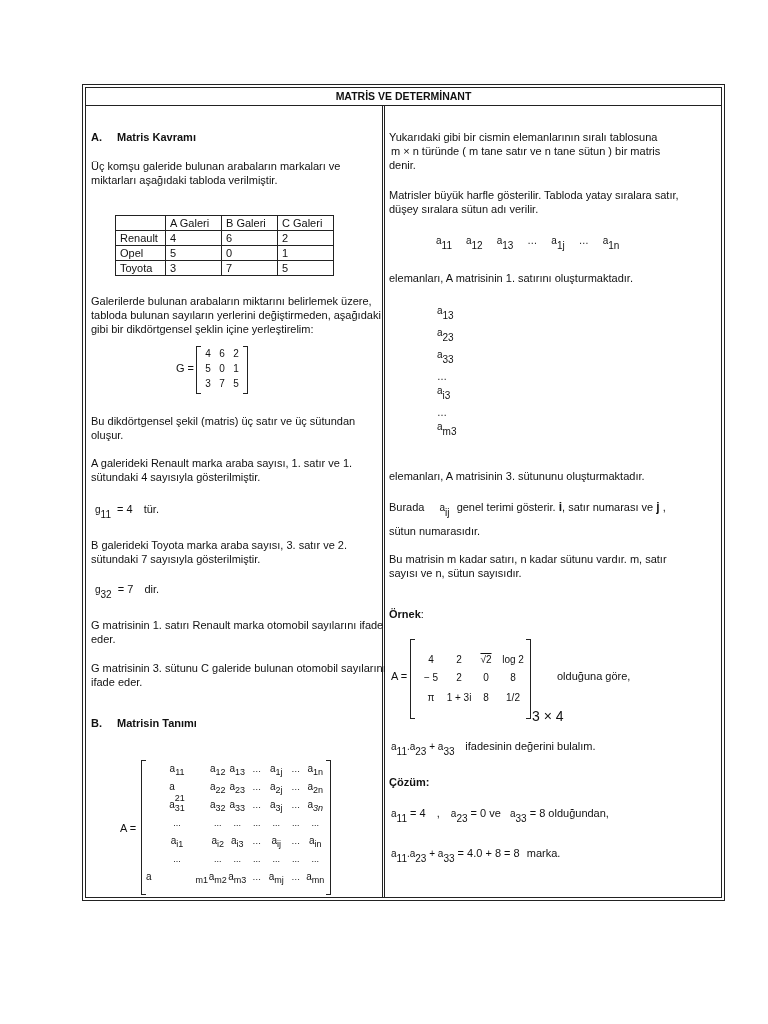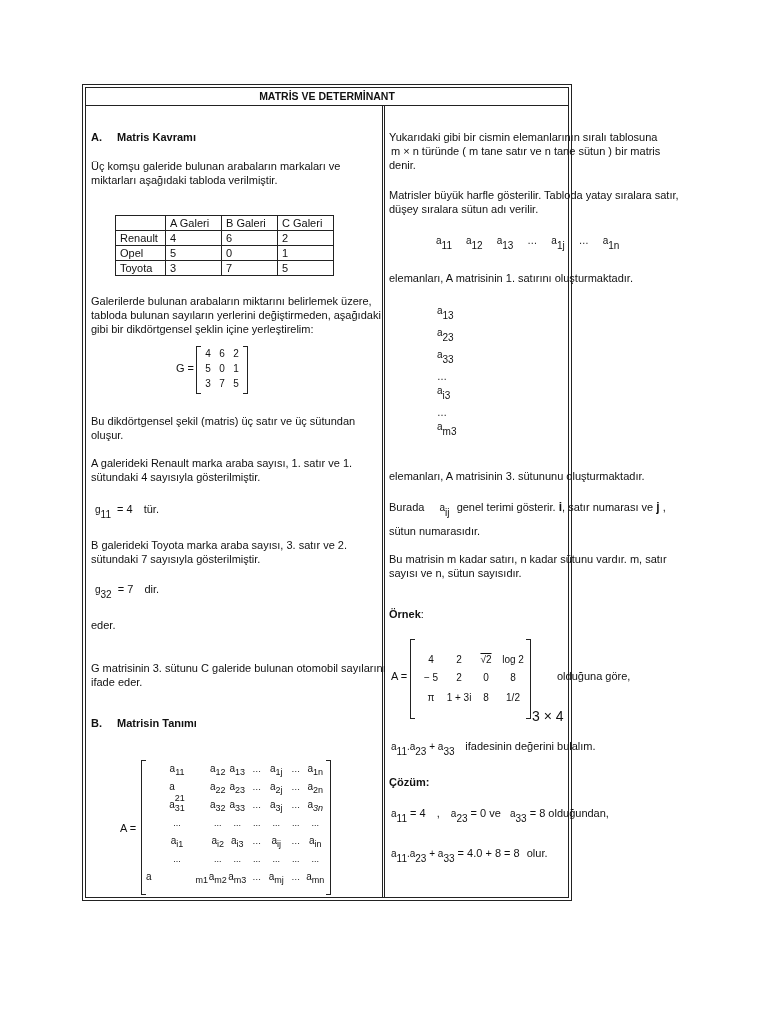--- a/index.html
+++ b/index.html
@@ -1,18 +1,18 @@
 <!DOCTYPE html>
 <html><head>
 <meta charset="utf-8">
 <style>
   * { box-sizing: border-box; margin: 0; padding: 0; }
   html, body { width: 768px; height: 1024px; background: #ffffff; overflow: hidden; }
   body { font-family: "Liberation Sans", sans-serif; font-size: 11px; color: #111; position: relative; }
-  .frame { position: absolute; left: 82px; top: 84px; width: 490px; height: 817px; border: 1px solid #222; }
+  .frame { position: absolute; left: 82px; top: 84px; width: 643px; height: 817px; border: 1px solid #222; }
   .frame-inner { position: absolute; left: 2px; top: 2px; right: 2px; bottom: 2px; border: 1px solid #222; }
   .title-bar { position: absolute; left: 0; top: 0; right: 0; height: 18px; border-bottom: 1px solid #222; text-align: center; font-weight: bold; font-size: 10.5px; line-height: 17px; }
   .divider { position: absolute; left: 296px; top: 18px; bottom: 0; width: 3px; border-left: 1px solid #222; border-right: 1px solid #222; }
   .abs { position: absolute; }
   .p { position: absolute; line-height: 14px; font-size: 11px; }
   .bold { font-weight: bold; }
   table.galeri { position: absolute; border-collapse: collapse; font-size: 11px; }
   table.galeri td { border: 1px solid #222; padding: 0 4px; height: 15px; line-height: 14px; width: 56px; }
   table.galeri td:first-child { width: 50px; }
   .matrix { position: absolute; }
@@ -115,20 +115,21 @@
   <div>sütundaki 7 sayısıyla gösterilmiştir.</div>
 </div>
 
 <div class="abs" style="left:95px;top:583px;font-size:11px;white-space:nowrap;">
   <span style="font-size:10px;">g</span><span class="sub">32</span>
   <span style="margin-left:3px;">= 7</span>
   <span style="margin-left:8px;">dir.</span>
 </div>
 
 <div class="p" style="left:91px;top:618px;">
+  <div>G matrisinin 1. satırı Renault marka otomobil sayılarını ifade</div>
   <div>eder.</div>
 </div>
 
 <div class="p" style="left:91px;top:661px;">
   <div>G matrisinin 3. sütunu C galeride bulunan otomobil sayılarını</div>
   <div>ifade eder.</div>
 </div>
 
 <div class="p bold" style="left:91px;top:716px;">
   <span>B.</span>
@@ -278,14 +279,14 @@
   <span style="margin-left:8px;">,</span>
   <span style="margin-left:8px;font-size:10px;">a<span class="sub">23</span></span> <span>= 0</span>
   <span style="margin-left:0;">ve</span>
   <span style="margin-left:6px;font-size:10px;">a<span class="sub">33</span></span> <span>= 8</span>
   <span>olduğundan,</span>
 </div>
 
 <div class="abs" style="left:391px;top:847px;font-size:11px;white-space:nowrap;">
   <span style="font-size:10px;">a<span class="sub">11</span>.a<span class="sub">23</span> + a<span class="sub">33</span></span>
   <span>= 4.0 + 8 = 8</span>
-  <span style="margin-left:4px;">olur.</span>
+  <span style="margin-left:4px;">marka.</span>
 </div>
 
 </body></html>

